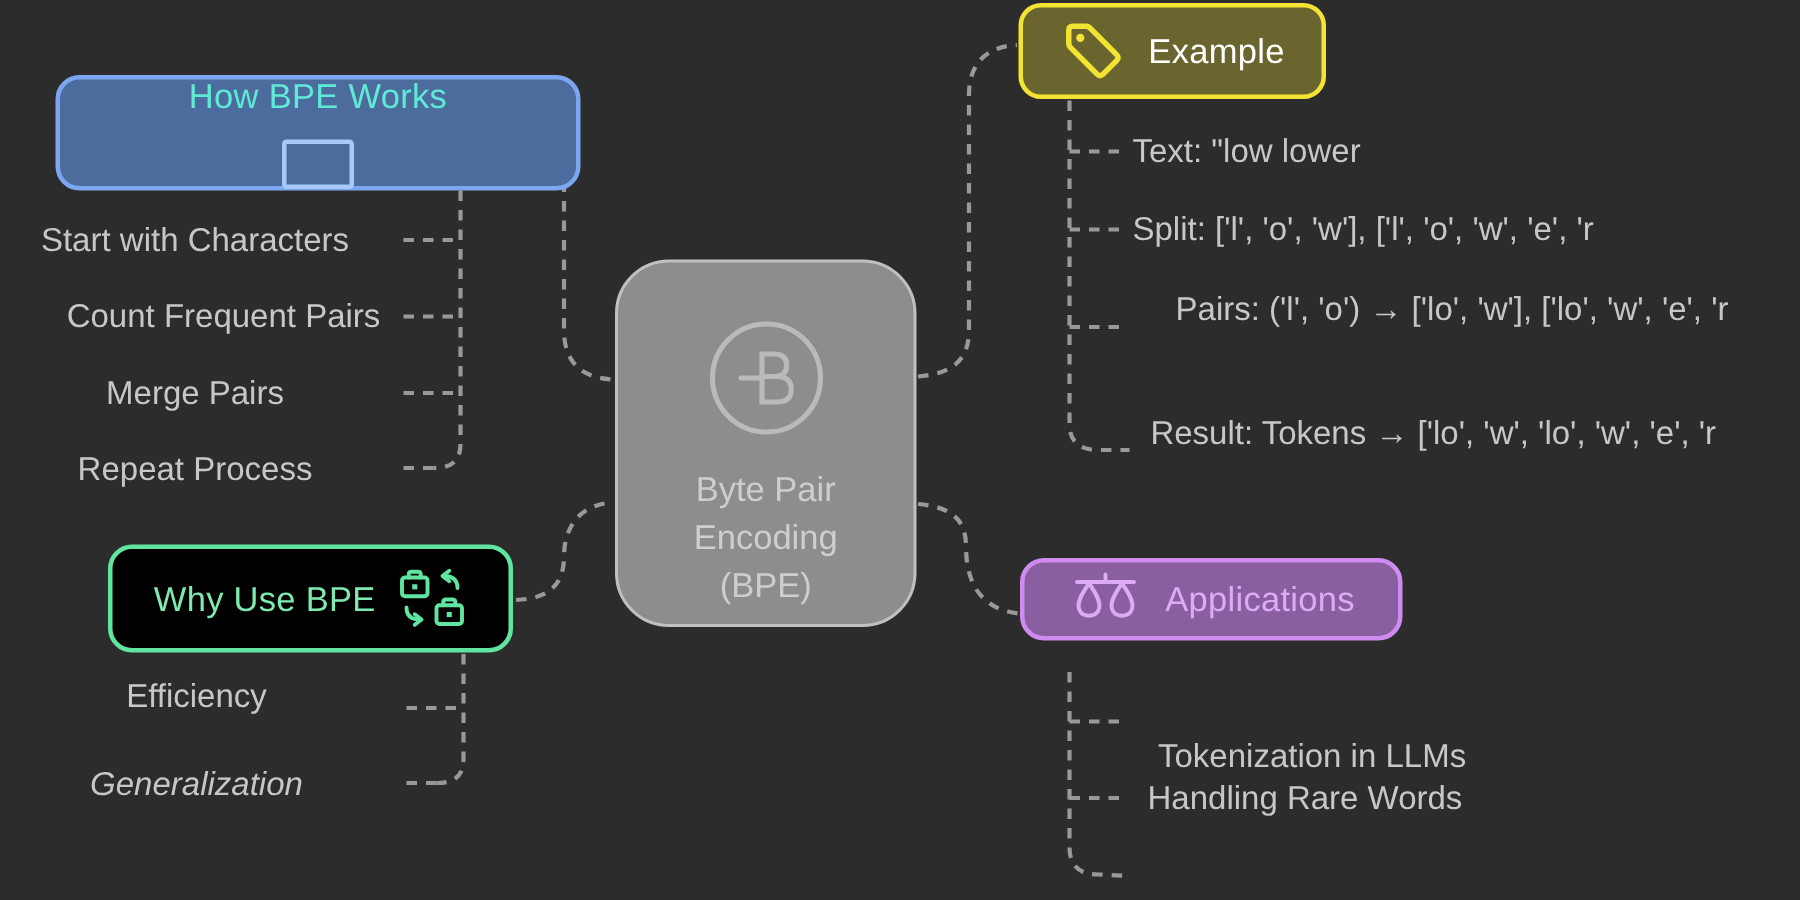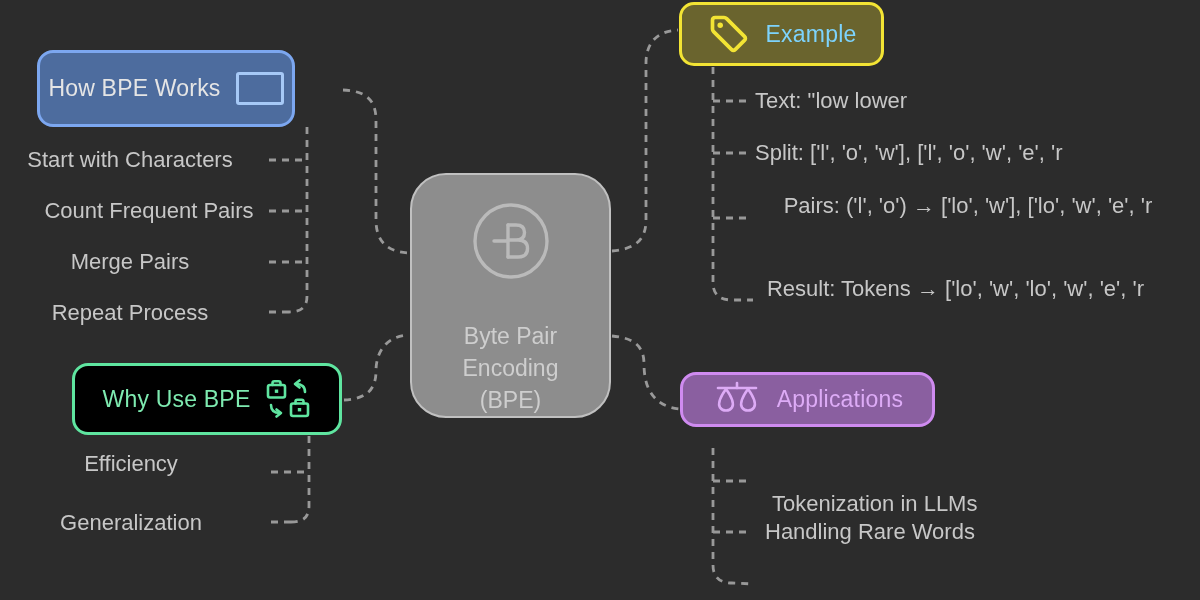--- a/index.html
+++ b/index.html
@@ -11,49 +11,49 @@
   .layer{position:absolute;left:0;top:0;width:1200px;height:600px;}
   svg.connectors{pointer-events:none;}
 
   .node{
     position:absolute;box-sizing:border-box;
     display:flex;align-items:center;justify-content:center;gap:15px;
     border-radius:16px;border:3px solid;
     font-size:23px;font-weight:400;letter-spacing:.2px;
     cursor:default;
   }
-  .node-how{left:37px;top:50px;width:258px;height:77px;background:#4d6c9e;border-color:#7ca7f0;color:#e5e5e5;}
+  .node-how{left:37px;top:50px;width:350px;height:77px;background:#4d6c9e;border-color:#7ca7f0;color:#5eead4;flex-direction:column;}
   .node-why{left:72px;top:363px;width:270px;height:72px;background:#000000;border-color:#5fe5a0;color:#7eeab0;}
-  .node-example{left:679px;top:2px;width:205px;height:64px;background:#6a642e;border-color:#f3e434;color:#7dd3fc;border-radius:15px;}
+  .node-example{left:679px;top:2px;width:205px;height:64px;background:#6a642e;border-color:#f3e434;color:#ffffff;border-radius:15px;}
   .node-apps{left:680px;top:372px;width:255px;height:55px;background:#8a5fa0;border-color:#cf8bf0;color:#ddabf6;}
 
   .node-center{
     position:absolute;left:410px;top:173px;width:201px;height:245px;box-sizing:border-box;
     background:#8d8d8d;border:2.5px solid #c0c0c0;border-radius:36px;
-    display:flex;flex-direction:column;align-items:center;justify-content:space-between;
+    display:flex;flex-direction:column;align-items:center;justify-content:center;
     padding-top:26px;
   }
   .center-title{
     margin-top:18px;width:160px;text-align:center;
     color:#cecece;font-size:23px;line-height:32px;
   }
 
   .child{
     position:absolute;color:#c7c7c7;font-size:22px;line-height:28px;white-space:nowrap;
   }
   .child.r{text-align:center;}
   .child.wrap{white-space:normal;text-align:center;line-height:31px;}
 
   
   .lc1{left:0;top:146px;width:260px;}
   .lc2{left:0;top:197px;width:260px;margin-left:19px;}
   .lc3{left:0;top:248px;width:260px;}
   .lc4{left:0;top:299px;width:260px;}
   .lc5{left:0;top:450px;width:262px;}
-  .lc6{left:0;top:509px;width:262px;}
+  .lc6{left:0;top:509px;width:262px;font-style:italic;}
 
   
   .rc1{left:755px;top:87px;}
   .rc2{left:755px;top:139px;}
   .rc3{left:758px;top:190px;width:420px;}
   .rc4{left:758px;top:273px;width:395px;}
   .rc5{left:772px;top:490px;}
   .rc6{left:765px;top:518px;}
 
   .rect-icon{

